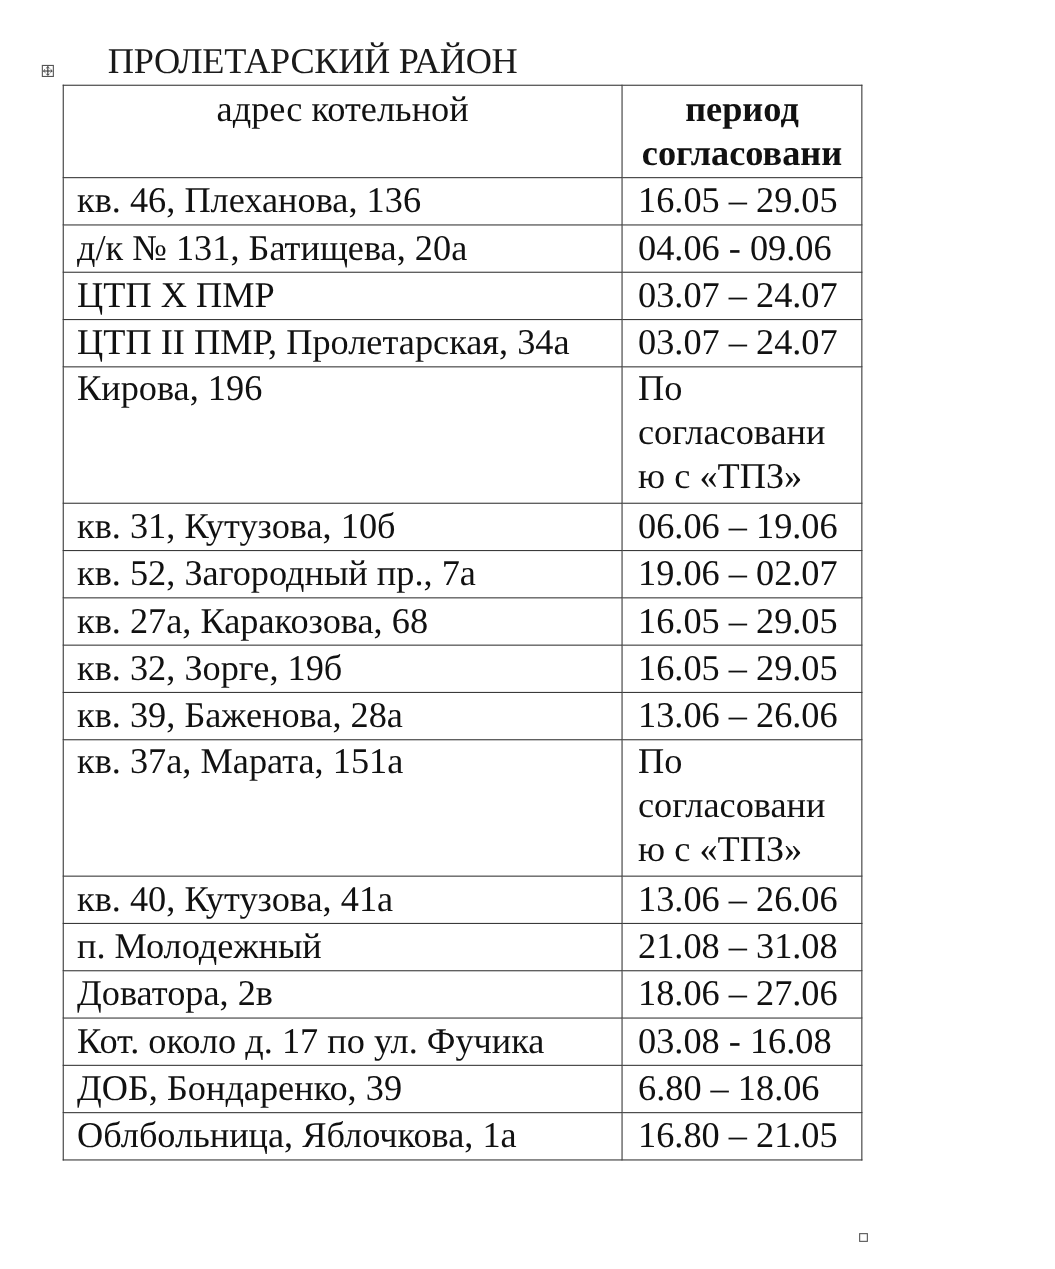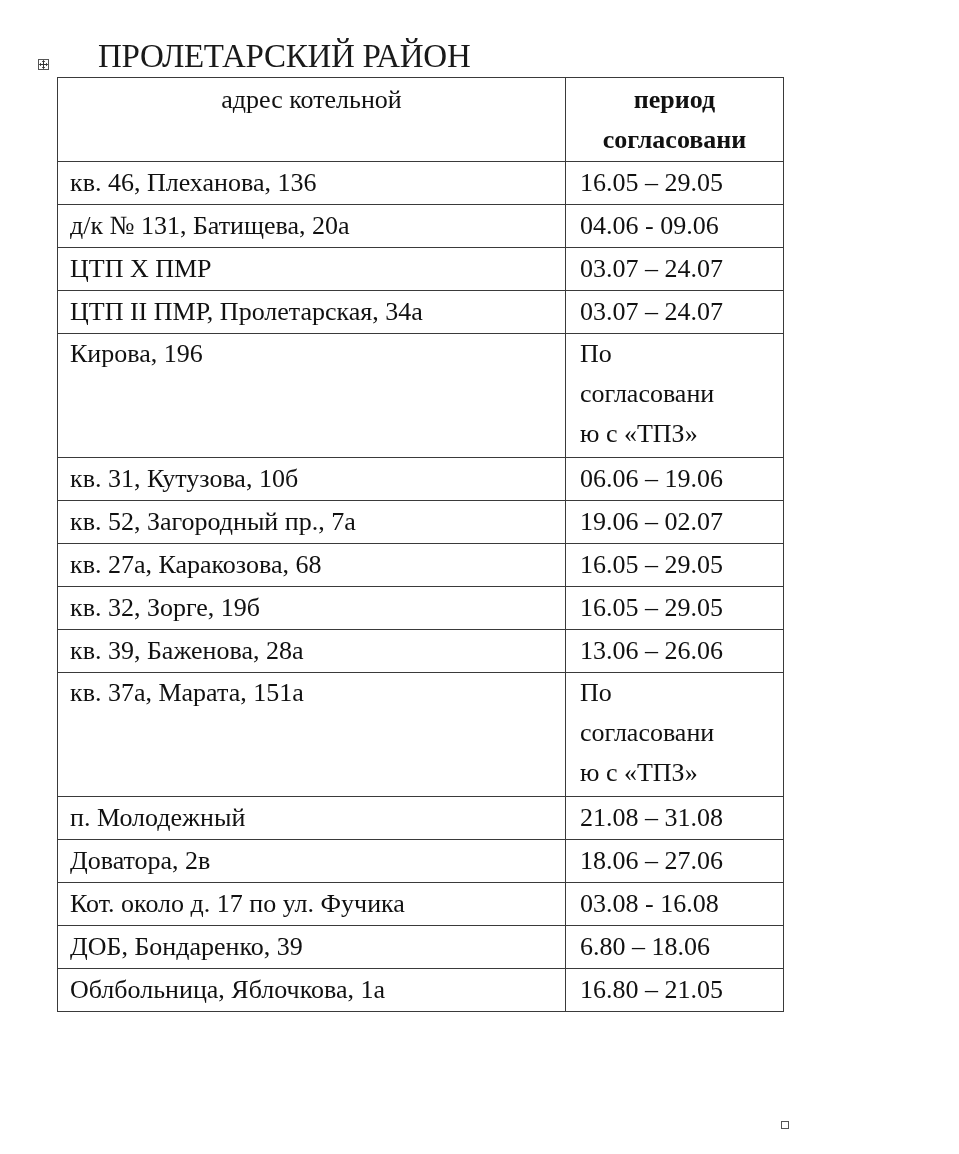--- a/index.html
+++ b/index.html
@@ -26,21 +26,21 @@
     }
     table.doc {
       position: absolute; left: 57px; top: 77px;
       border-collapse: collapse; table-layout: fixed;
       width: 726px;
     }
     table.doc td, table.doc th {
       border: 1.5px solid #3a3a3a;
       padding: 0 0 0 12px;
       font-weight: normal;
-      font-size: 26px;
+      font-size: 33px;
       vertical-align: top;
       text-align: left;
       overflow: hidden;
       white-space: nowrap;
       margin-top: 29px;
     }
     table.doc col.c1 { width: 508px; }
     table.doc col.c2 { width: 218px; }
     table.doc th { line-height: 40px; padding-top: 2px; }
     table.doc th.h1 { text-align: center; padding-left: 0; }
@@ -123,20 +123,24 @@
   </tr>
   <tr class="tall">
     <td>кв. 37а, Марата, 151а</td>
     <td class="period">
       <span class="wrap">По</span>
       <span class="wrap">согласовани</span>
       <span class="wrap">ю с «ТПЗ»</span>
     </td>
   </tr>
   <tr class="r">
+    <td>кв. 40, Кутузова, 41а</td>
+    <td class="period">13.06 – 26.06</td>
+  </tr>
+  <tr class="r">
     <td>п. Молодежный</td>
     <td class="period">21.08 – 31.08</td>
   </tr>
   <tr class="r">
     <td>Доватора, 2в</td>
     <td class="period">18.06 – 27.06</td>
   </tr>
   <tr class="r">
     <td>Кот. около д. 17 по ул. Фучика</td>
     <td class="period">03.08 - 16.08</td>

